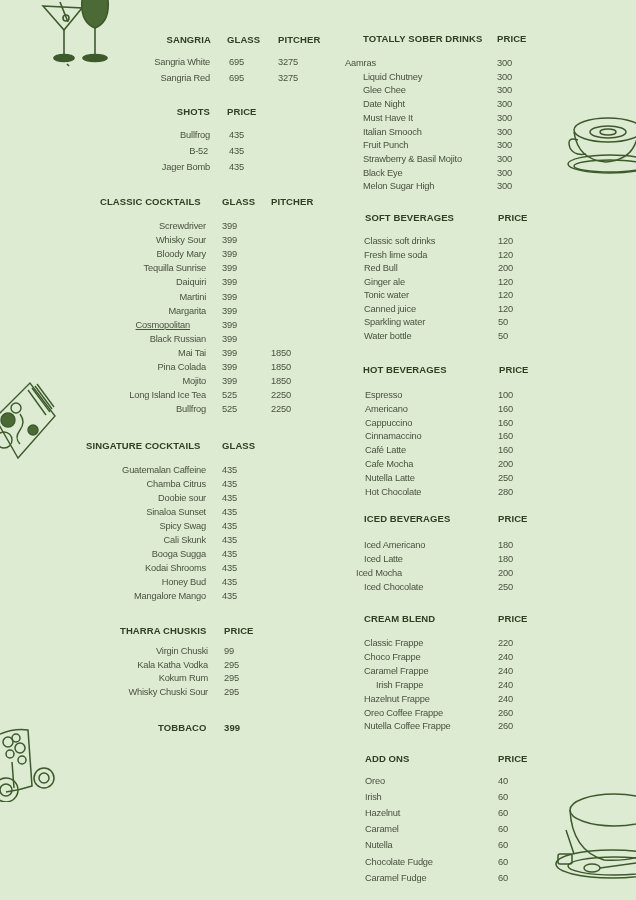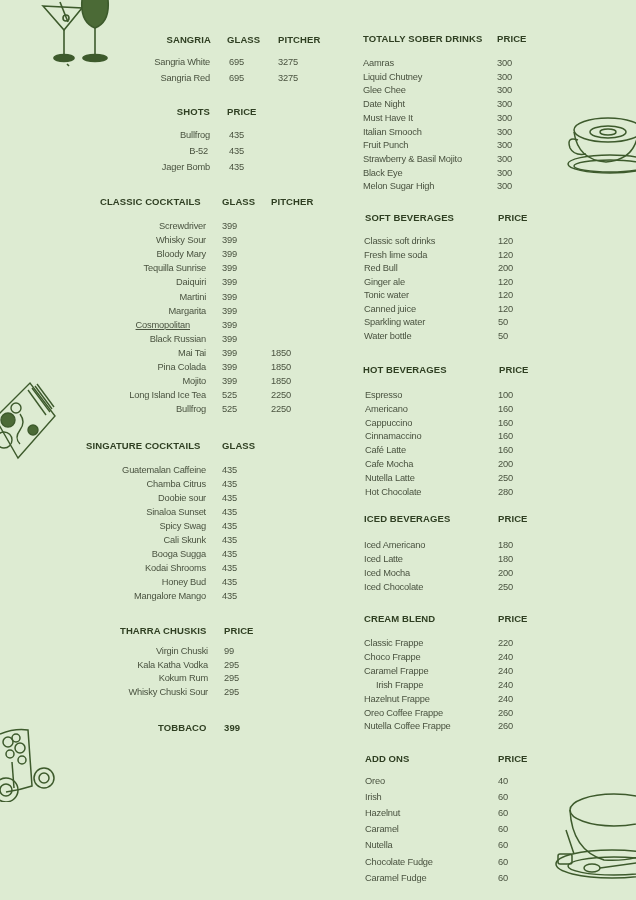--- a/index.html
+++ b/index.html
@@ -276,21 +276,21 @@
 <div>
   <div class="hdr" style="left:158px;top:722px;">TOBBACO</div>
   <div class="hdr" style="left:224px;top:722px;">399</div>
 </div>
 
 <div>
   <div class="hdr" style="left:363px;top:33px;">TOTALLY SOBER DRINKS</div>
   <div class="hdr" style="left:497px;top:33px;">PRICE</div>
   <div id="sober-rows">
       <div class="row" style="top: 58px; left: 0px;">
-        <span class="name-l" style="left: 363px;">Aamras</span>
+        <span class="name-l" style="left: 345px;">Aamras</span>
         <span class="val" style="left: 497px;">300</span>
       </div>
       <div class="row" style="top: 71.7px; left: 0px;">
         <span class="name-l" style="left: 363px;">Liquid Chutney</span>
         <span class="val" style="left: 497px;">300</span>
       </div>
       <div class="row" style="top: 85.4px; left: 0px;">
         <span class="name-l" style="left: 363px;">Glee Chee</span>
         <span class="val" style="left: 497px;">300</span>
       </div>
@@ -409,21 +409,21 @@
   <div id="iced-rows">
       <div class="row" style="top: 540px; left: 0px;">
         <span class="name-l" style="left: 364px;">Iced Americano</span>
         <span class="val" style="left: 498px;">180</span>
       </div>
       <div class="row" style="top: 553.9px; left: 0px;">
         <span class="name-l" style="left: 364px;">Iced Latte</span>
         <span class="val" style="left: 498px;">180</span>
       </div>
       <div class="row" style="top: 567.8px; left: 0px;">
-        <span class="name-l" style="left: 364px;">Iced Mocha</span>
+        <span class="name-l" style="left: 356px;">Iced Mocha</span>
         <span class="val" style="left: 498px;">200</span>
       </div>
       <div class="row" style="top: 581.7px; left: 0px;">
         <span class="name-l" style="left: 364px;">Iced Chocolate</span>
         <span class="val" style="left: 498px;">250</span>
       </div>
     </div>
 </div>
 
 <div>

